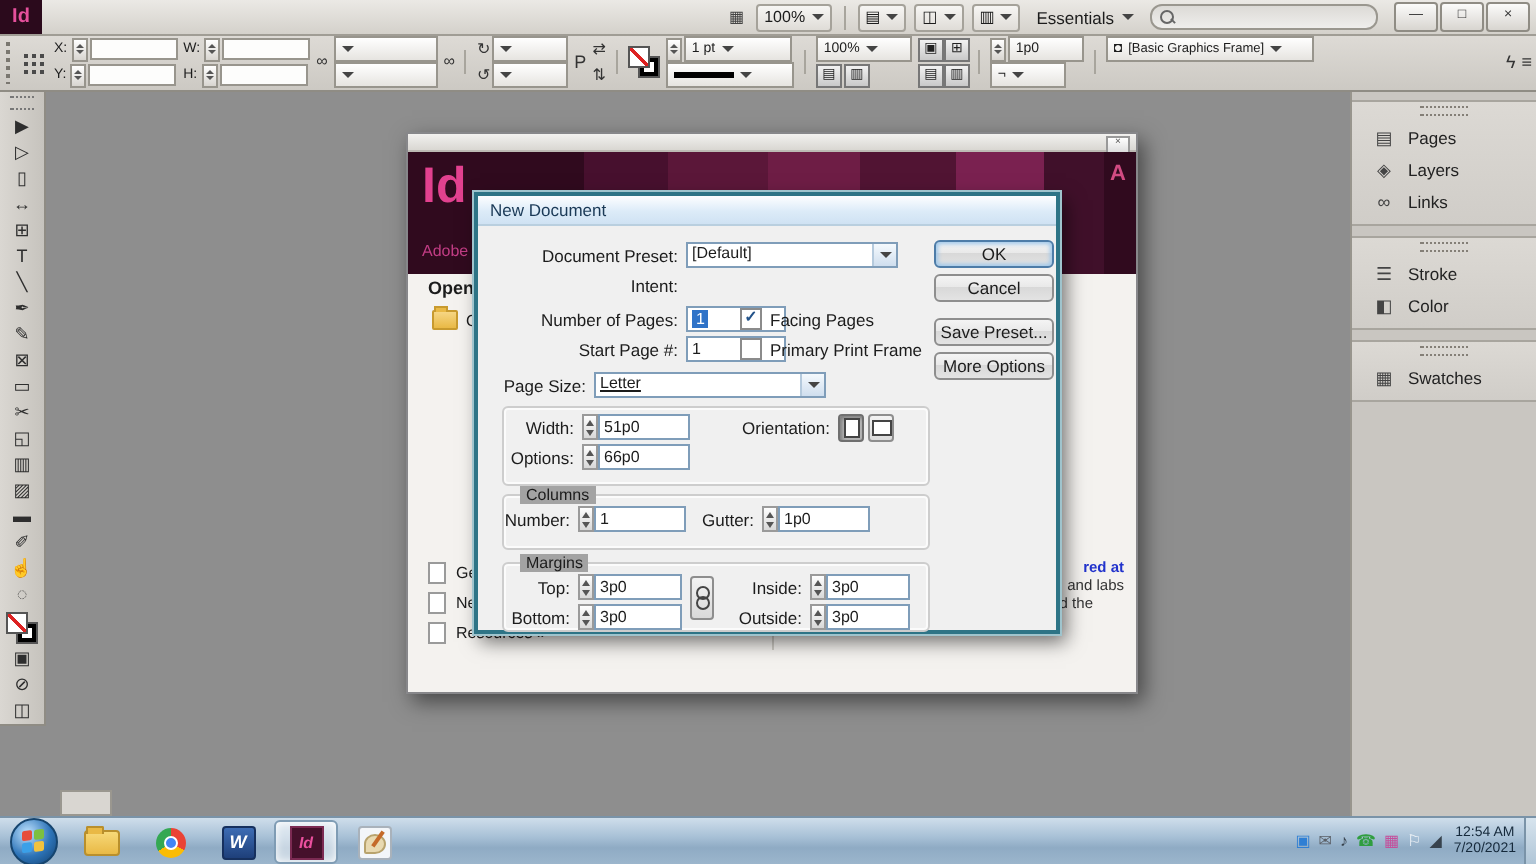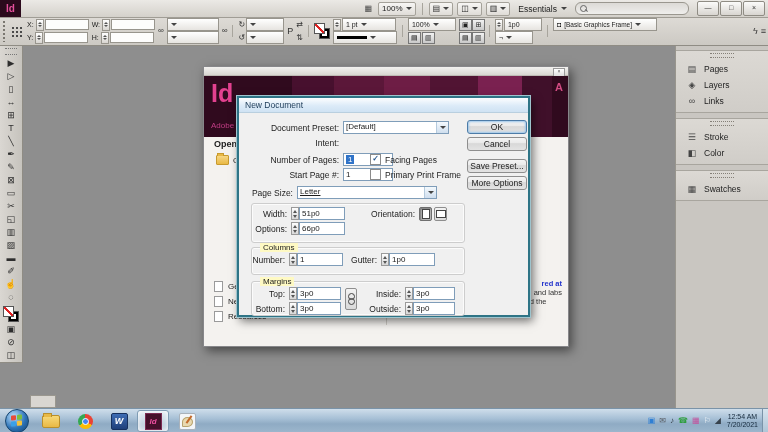--- a/index.html
+++ b/index.html
@@ -112,21 +112,21 @@
     padding-left:2px;font-size:8px;box-sizing:border-box;}
   .ddbtn{margin-left:auto;width:11px;height:100%;background:linear-gradient(#f4f9fd,#cfdeee);
     border-left:1px solid #b5cadd;display:flex;align-items:center;justify-content:center;}
   .stp{position:absolute;width:8px;height:13px;border:1px solid #9a9a9a;background:linear-gradient(#fefefe,#d8d8d8);
     display:flex;flex-direction:column;align-items:center;justify-content:center;gap:2px;box-sizing:border-box;}
   .stp b.u{border-left:2.5px solid transparent;border-right:2.5px solid transparent;border-bottom:3px solid #555;}
   .stp b.d{border-left:2.5px solid transparent;border-right:2.5px solid transparent;border-top:3px solid #555;}
   .dcb{position:absolute;display:flex;align-items:center;gap:4px;}
   .sel{background:#2f73c8;color:#fff;padding:0 2px;}
   .gbox{position:absolute;border:1px solid #cdcdcd;border-radius:3px;box-shadow:inset 0 0 0 1px #fbfbfb;}
-  .glegend{position:absolute;top:-5px;left:8px;background:#fef9c3;padding:0 3px;font-size:8px;}
+  .glegend{position:absolute;top:-5px;left:8px;background:#a3a3a3;padding:0 3px;font-size:8px;}
   .wbtn{position:absolute;left:228px;width:60px;height:14px;border:1px solid #8e8e8e;border-radius:3px;
     background:linear-gradient(#f4f4f4,#e9e9e9 45%,#d8d8d8 46%,#e3e3e3);display:flex;align-items:center;
     justify-content:center;font-size:8.5px;box-sizing:border-box;}
   .wbtn.default{border-color:#4d7ca8;box-shadow:inset 0 0 2px 1px #9cc6ea;}
   .orbtn{position:absolute;width:13px;height:14px;border:1px solid #8e8e8e;border-radius:2px;
     background:linear-gradient(#f3f3f3,#dcdcdc);display:flex;align-items:center;justify-content:center;box-sizing:border-box;}
   .orbtn.pressed{background:#b8b8b8;border-color:#6f6f6f;box-shadow:inset 1px 1px 2px rgba(0,0,0,.35);}
   .pageglyph{width:6px;height:8px;border:1px solid #444;background:#fff;}
   .pageglyph.land{width:8px;height:6px;}
   .chainbtn{position:absolute;width:12px;height:22px;border:1px solid #8e8e8e;border-radius:2px;
@@ -510,21 +510,21 @@
         <span class="dl" style="left:2px;width:98px;top:57px;">Start Page #:</span>
         <span class="din" style="left:104px;top:55px;width:50px;">
           <span>1</span>
         </span>
         <span class="dcb" style="left:131px;top:56px;">
           <span class="cb"></span>
           <span>Primary Print Frame</span>
         </span>
 
         <span class="dl" style="left:2px;width:52px;top:75px;">Page Size:</span>
-        <span class="dd" style="left:58px;top:73px;width:140px;text-decoration:underline;">
+        <span class="dd" style="left:58px;top:73px;width:116px;text-decoration:underline;">
           <span>Letter</span>
           <span class="ddbtn">
               <i class="dda"></i>
             </span>
         </span>
 
         <span class="gbox" style="left:12px;top:90px;width:212px;height:38px;"></span>
         <span class="dl" style="left:2px;width:46px;top:96px;">Width:</span>
         <span class="stp" style="left:52px;top:94px;">
             <b class="u"></b>

